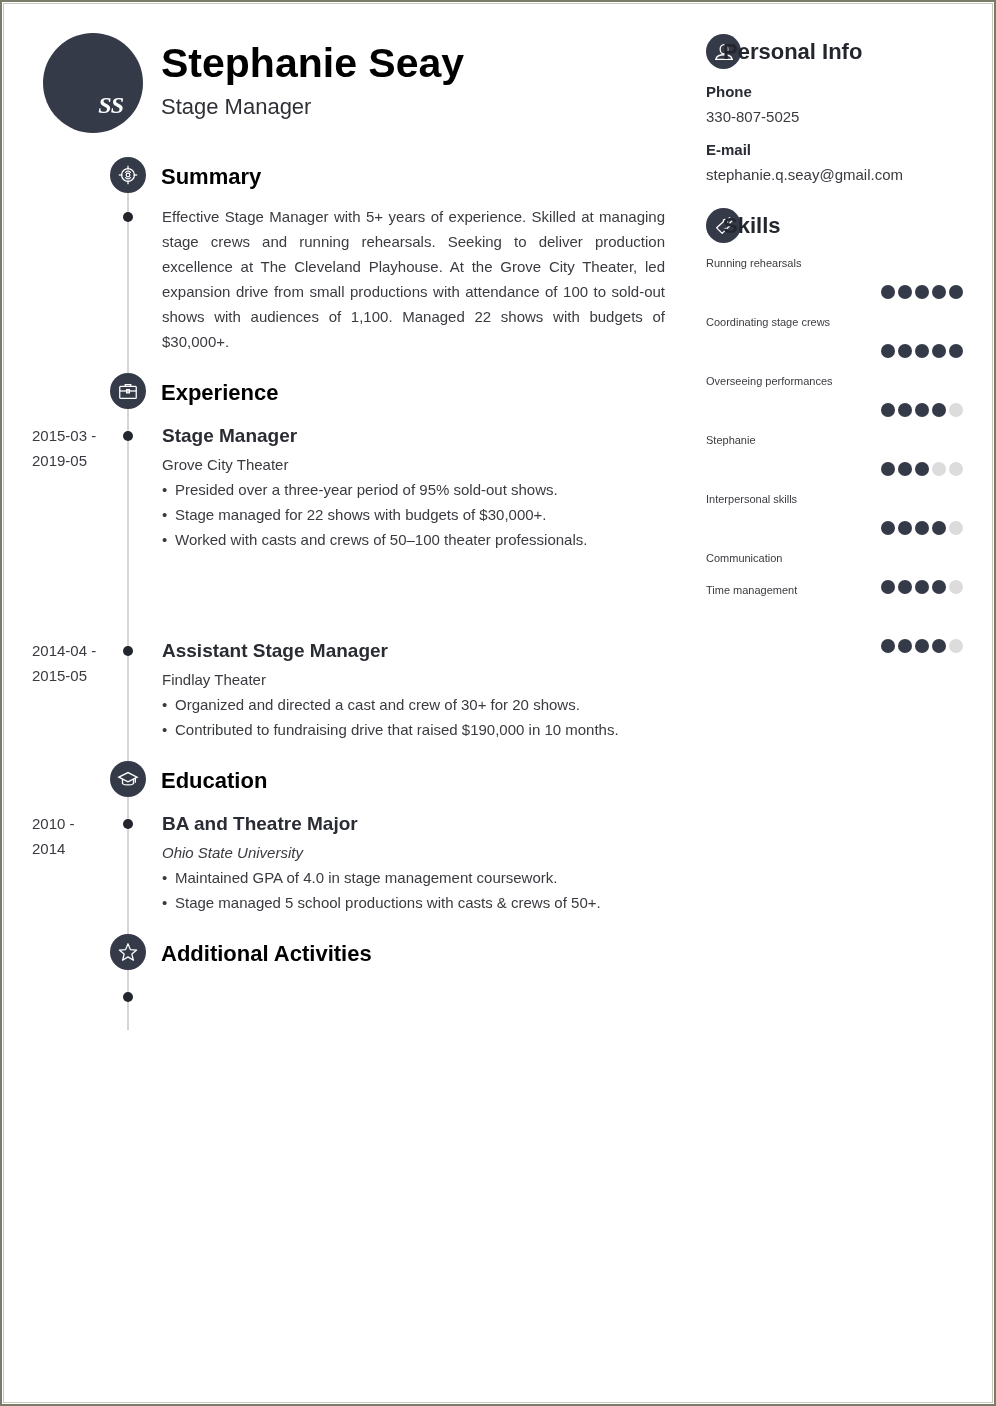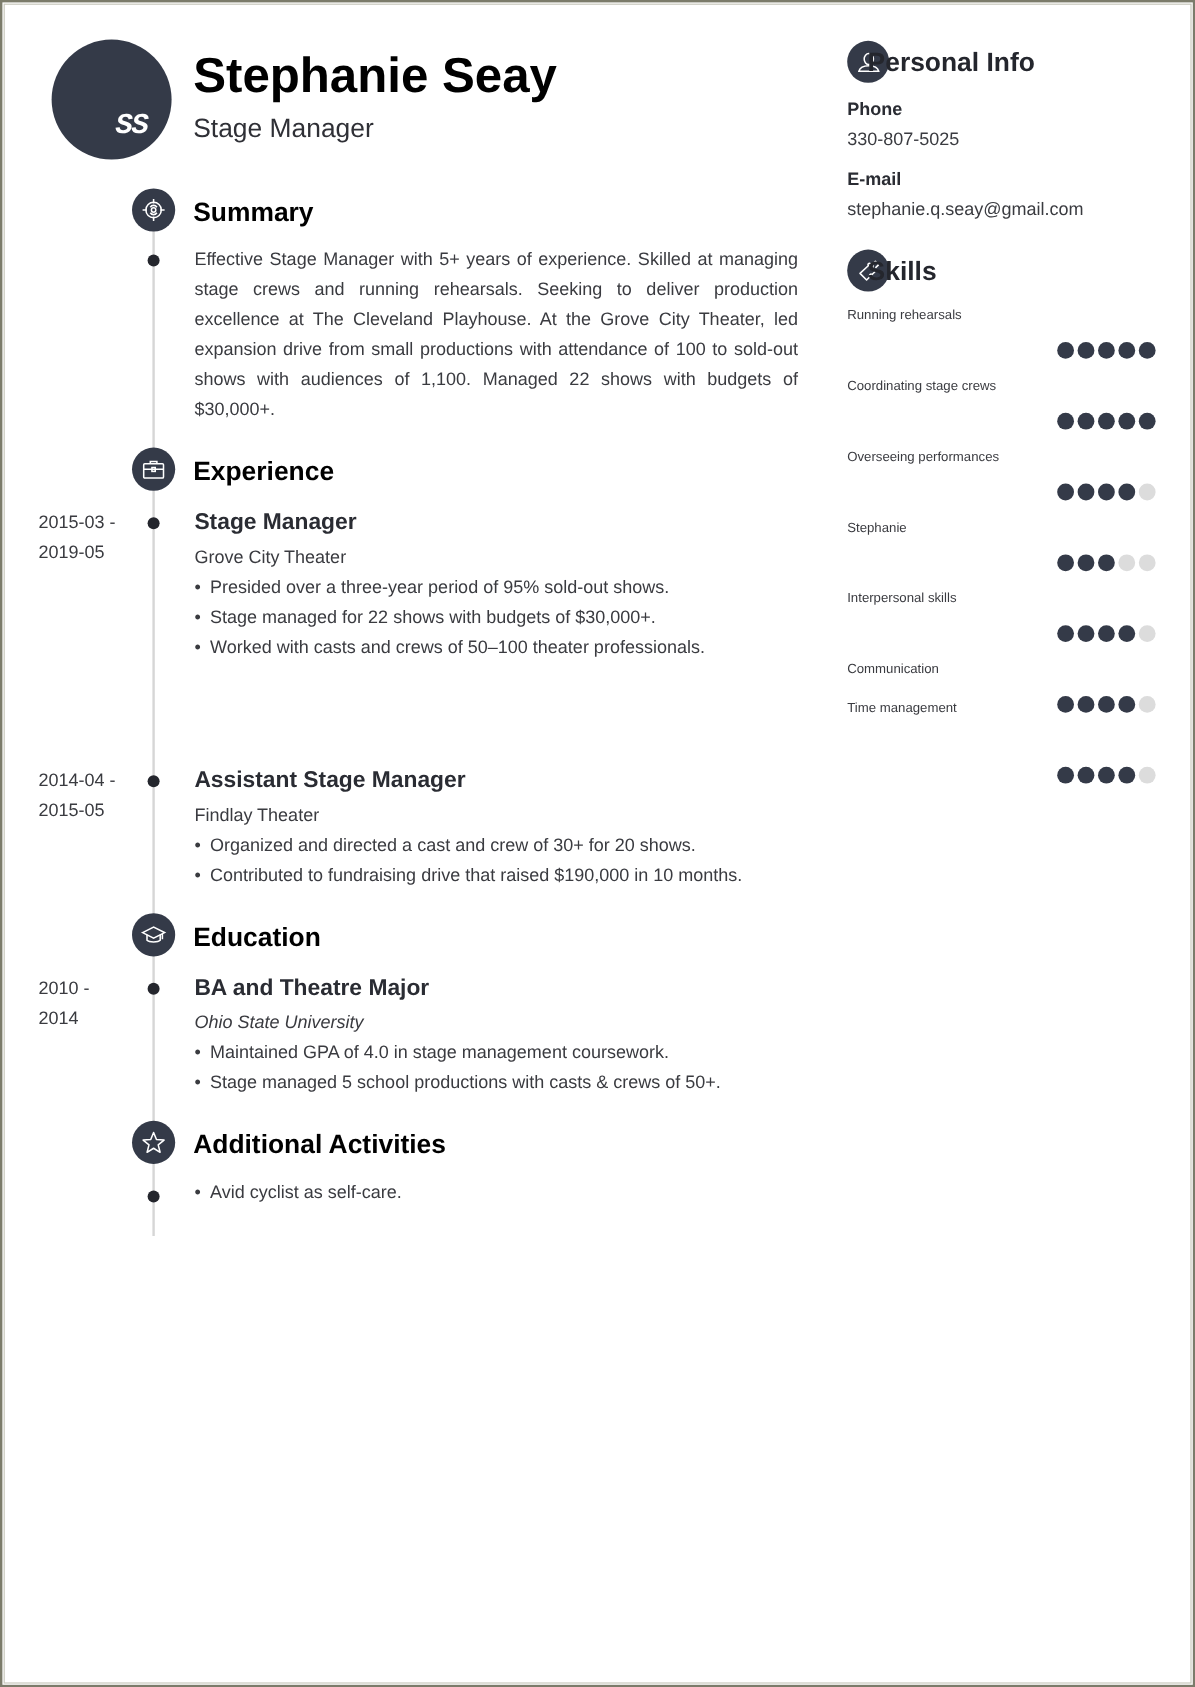--- a/index.html
+++ b/index.html
@@ -14,21 +14,21 @@
     position: absolute; left: 0; top: 0; width: 996px; height: 1406px;
     border: 2px solid #7b7b6a;
     outline: 1px solid #c9c9bd; outline-offset: -4px;
   }
   .avatar {
     position: absolute; left: 43px; top: 33px; width: 100px; height: 100px;
     border-radius: 50%; background: #343a48;
   }
   .avatar-initials {
     position: absolute; right: 20px; bottom: 14px;
-    color: #fff; font-family: Liberation Mono, monospace; font-style: italic; font-weight: bold;
+    color: #fff; font-family: Liberation Serif, serif; font-style: italic; font-weight: bold;
     font-size: 24px; letter-spacing: -1px;
   }
   .name {
     position: absolute; left: 161px; top: 40px;
     font-size: 41px; font-weight: bold; color: #000000; letter-spacing: 0px; text-align: center;
   }
   .job-title {
     position: absolute; left: 161px; top: 94px;
     font-size: 22px; color: #2f3036;
   }
@@ -163,21 +163,20 @@
 </ul>
 
 <div class="sec-icon" style="left:110px;top:934px">
   <svg viewBox="0 0 24 24" fill="none" stroke="#fff" stroke-width="1.4" stroke-linejoin="round">
     <path d="M12 3 L14.6 9.4 L21.5 9.9 L16.2 14.3 L17.9 21 L12 17.3 L6.1 21 L7.8 14.3 L2.5 9.9 L9.4 9.4 Z"></path>
   </svg>
 </div>
 <div class="sec-title" style="left:161px;top:941px">Additional Activities</div>
 <div class="dot" style="top:992px"></div>
 <ul class="bullets" style="top:981px">
-  <li>Avid cyclist as self-care.</li>
 </ul>
 
 <div class="side-icon" style="top:34px">
   <svg viewBox="0 0 24 24" fill="none" stroke="#fff" stroke-width="1.4">
     <ellipse cx="12" cy="9" rx="4.2" ry="5"></ellipse>
     <path d="M3 20 C4 16 8 15 12 15 C16 15 20 16 21 20 Z"></path>
   </svg>
 </div>
 <div class="side-title" style="top:39px">Personal Info</div>
 <div class="side-label" style="top:83px">Phone</div>

